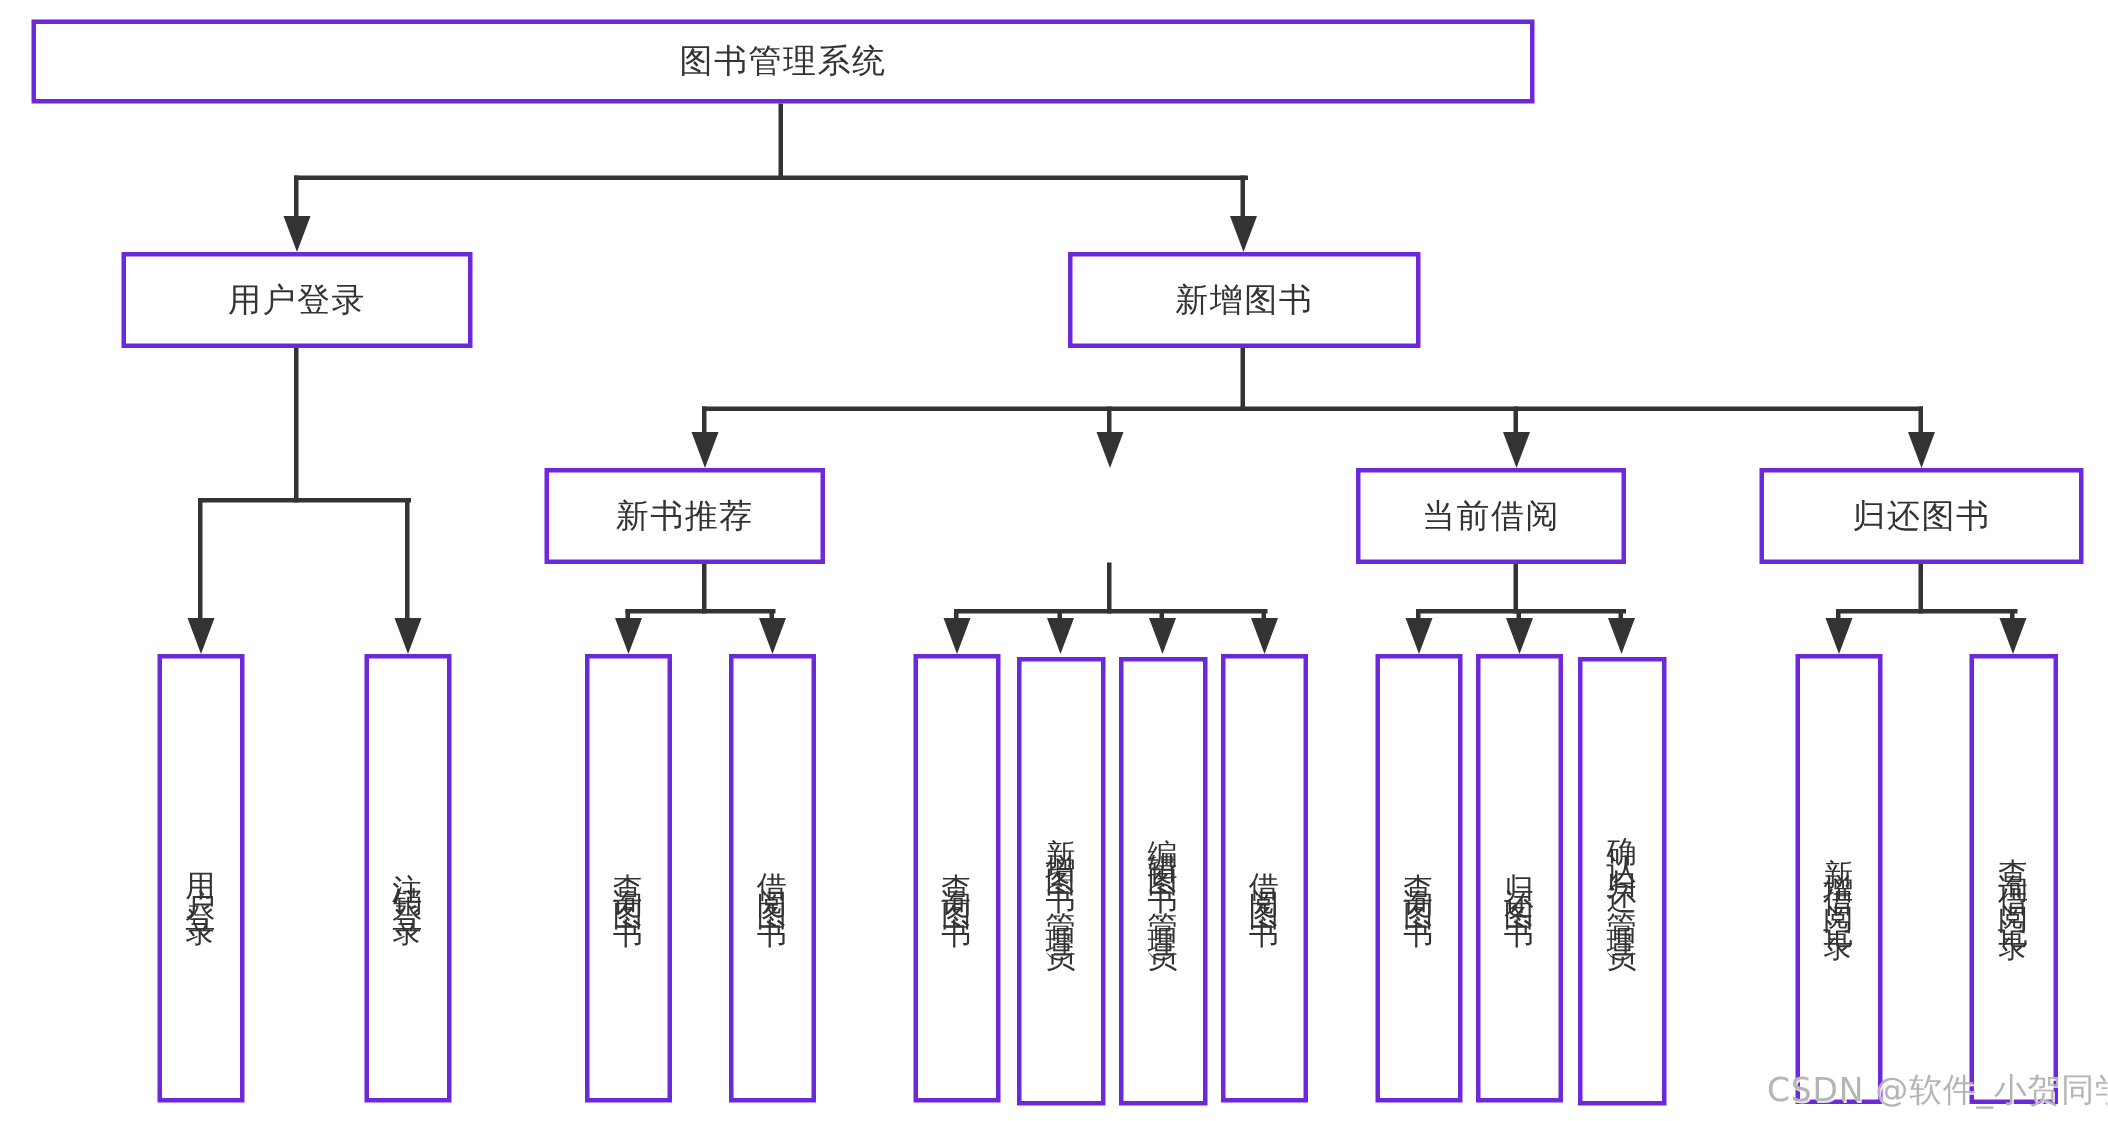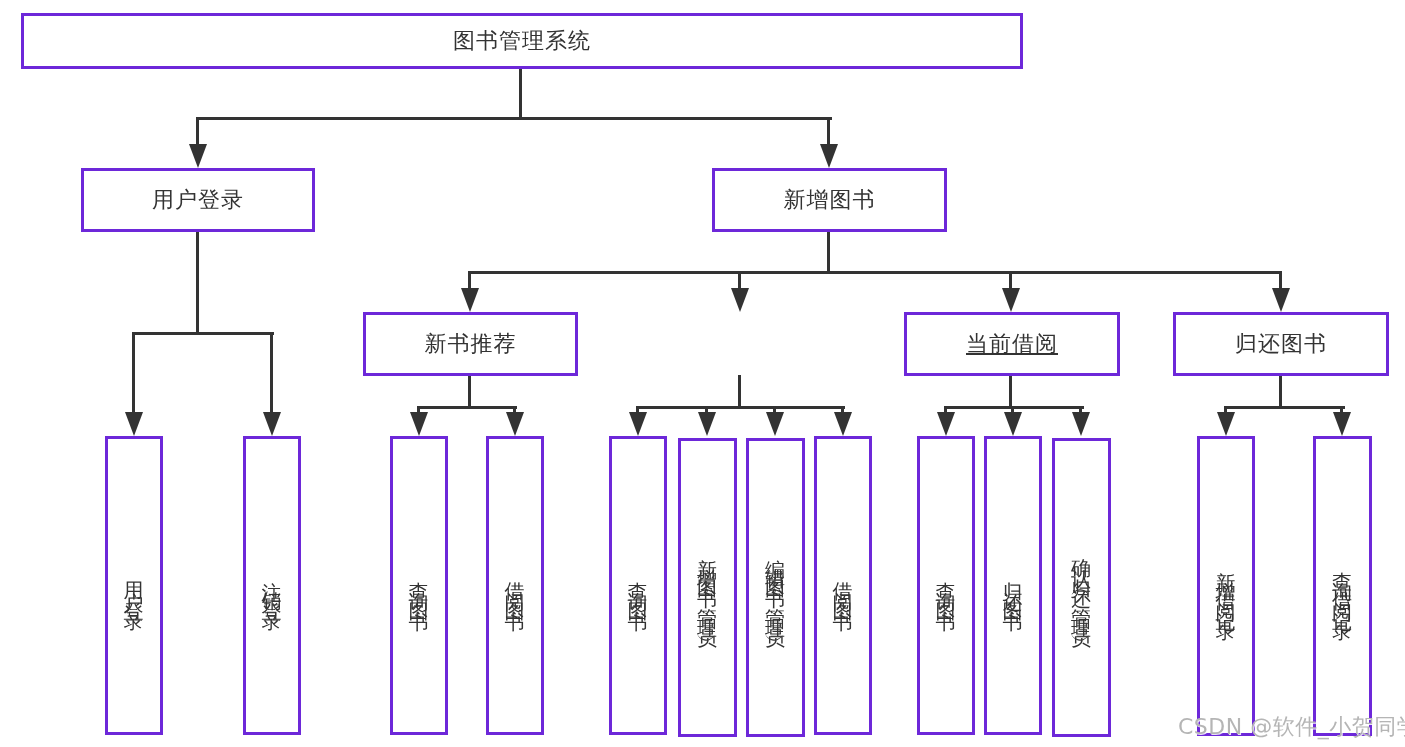--- a/index.html
+++ b/index.html
@@ -65,22 +65,22 @@
 </head>
 <body>
 
 <div id="canvas">
 
   <div class="node" style="left:21px; top:13px; width:1002px; height:56px;">图书管理系统</div>
 
   <div class="node" style="left:81px; top:168px; width:234px; height:64px;">用户登录</div>
   <div class="node" style="left:712px; top:168px; width:235px; height:64px;">新增图书</div>
 
-  <div class="node" style="left:363px; top:312px; width:215px; height:64px;font-family:Liberation Serif, serif;">新书推荐</div>
-  <div class="node" style="left:904px; top:312px; width:216px; height:64px;text-decoration:underline;">当前借阅</div>
+  <div class="node" style="left:363px; top:312px; width:187px; height:64px;font-family:Liberation Serif, serif;">新书推荐</div>
+  <div class="node" style="left:904px; top:312px; width:180px; height:64px;">当前借阅</div>
   <div class="node" style="left:1173px; top:312px; width:216px; height:64px;">归还图书</div>
 
   <div class="node leaf" style="left:105px; top:436px; width:58px; height:299px;">
     <span class="vtext">用户登录</span>
   </div>
   <div class="node leaf" style="left:243px; top:436px; width:58px; height:299px;">
     <span class="vtext">注销登录</span>
   </div>
 
   <div class="node leaf" style="left:390px; top:436px; width:58px; height:299px;">

